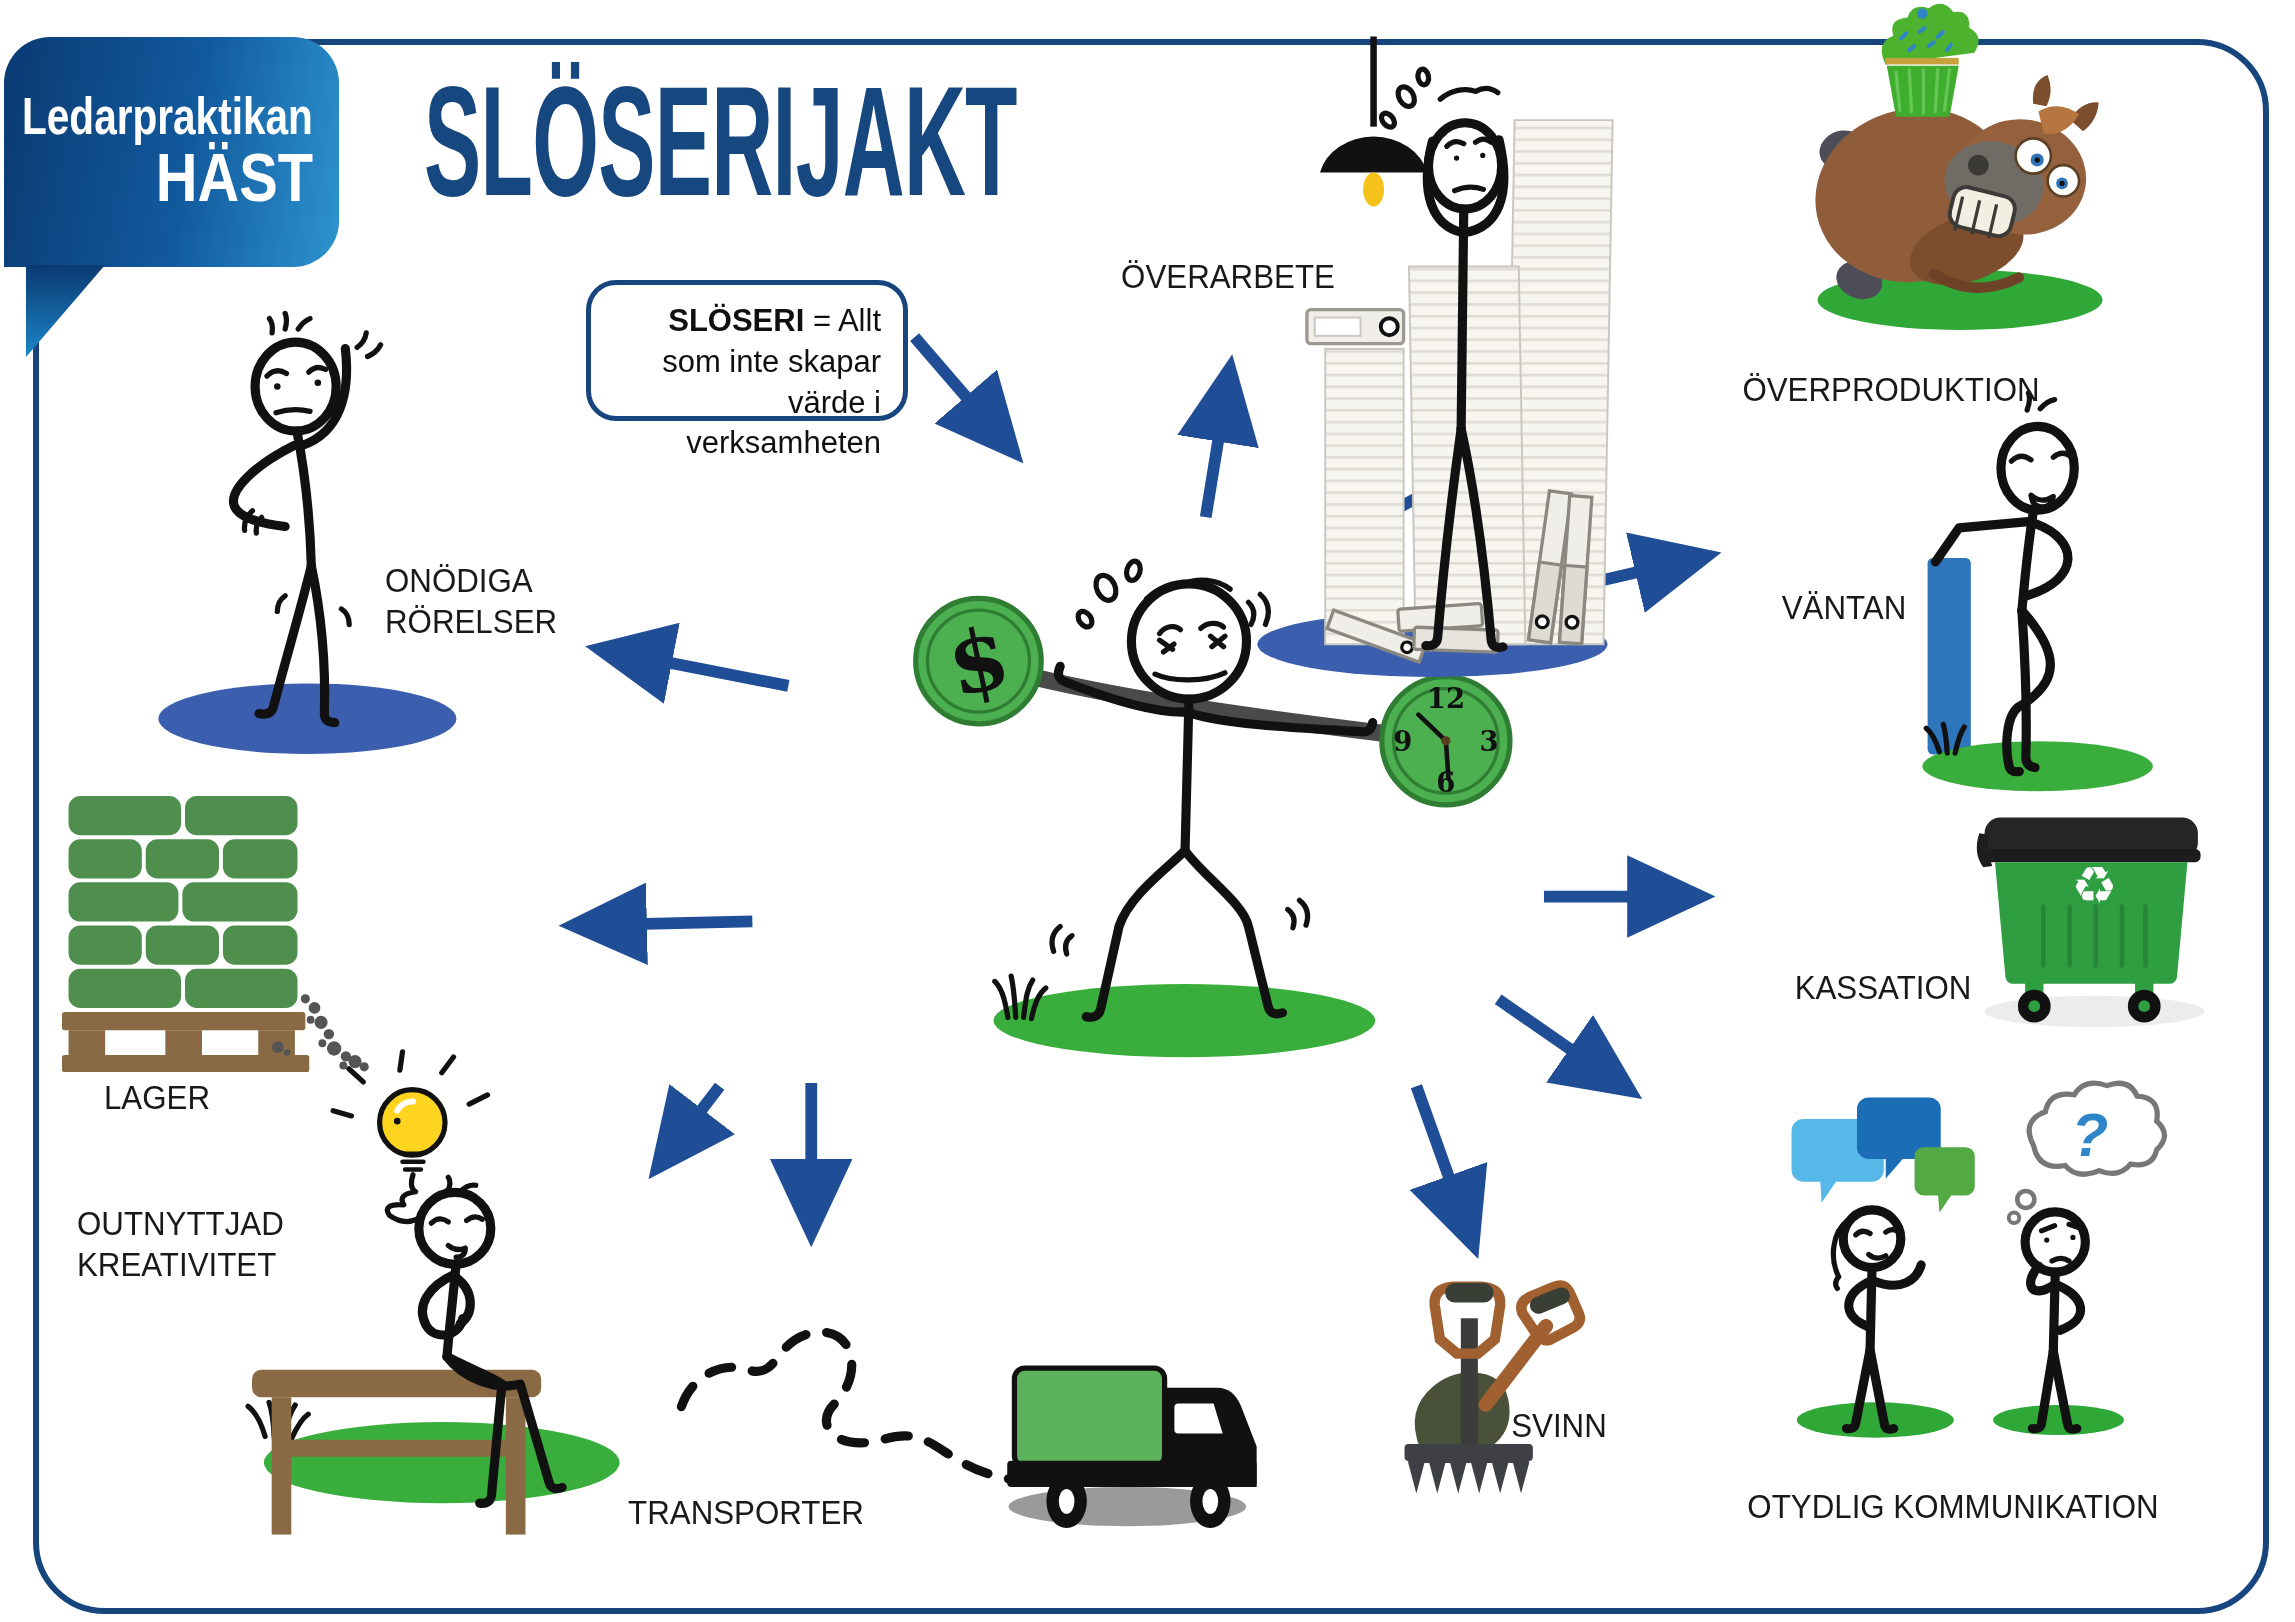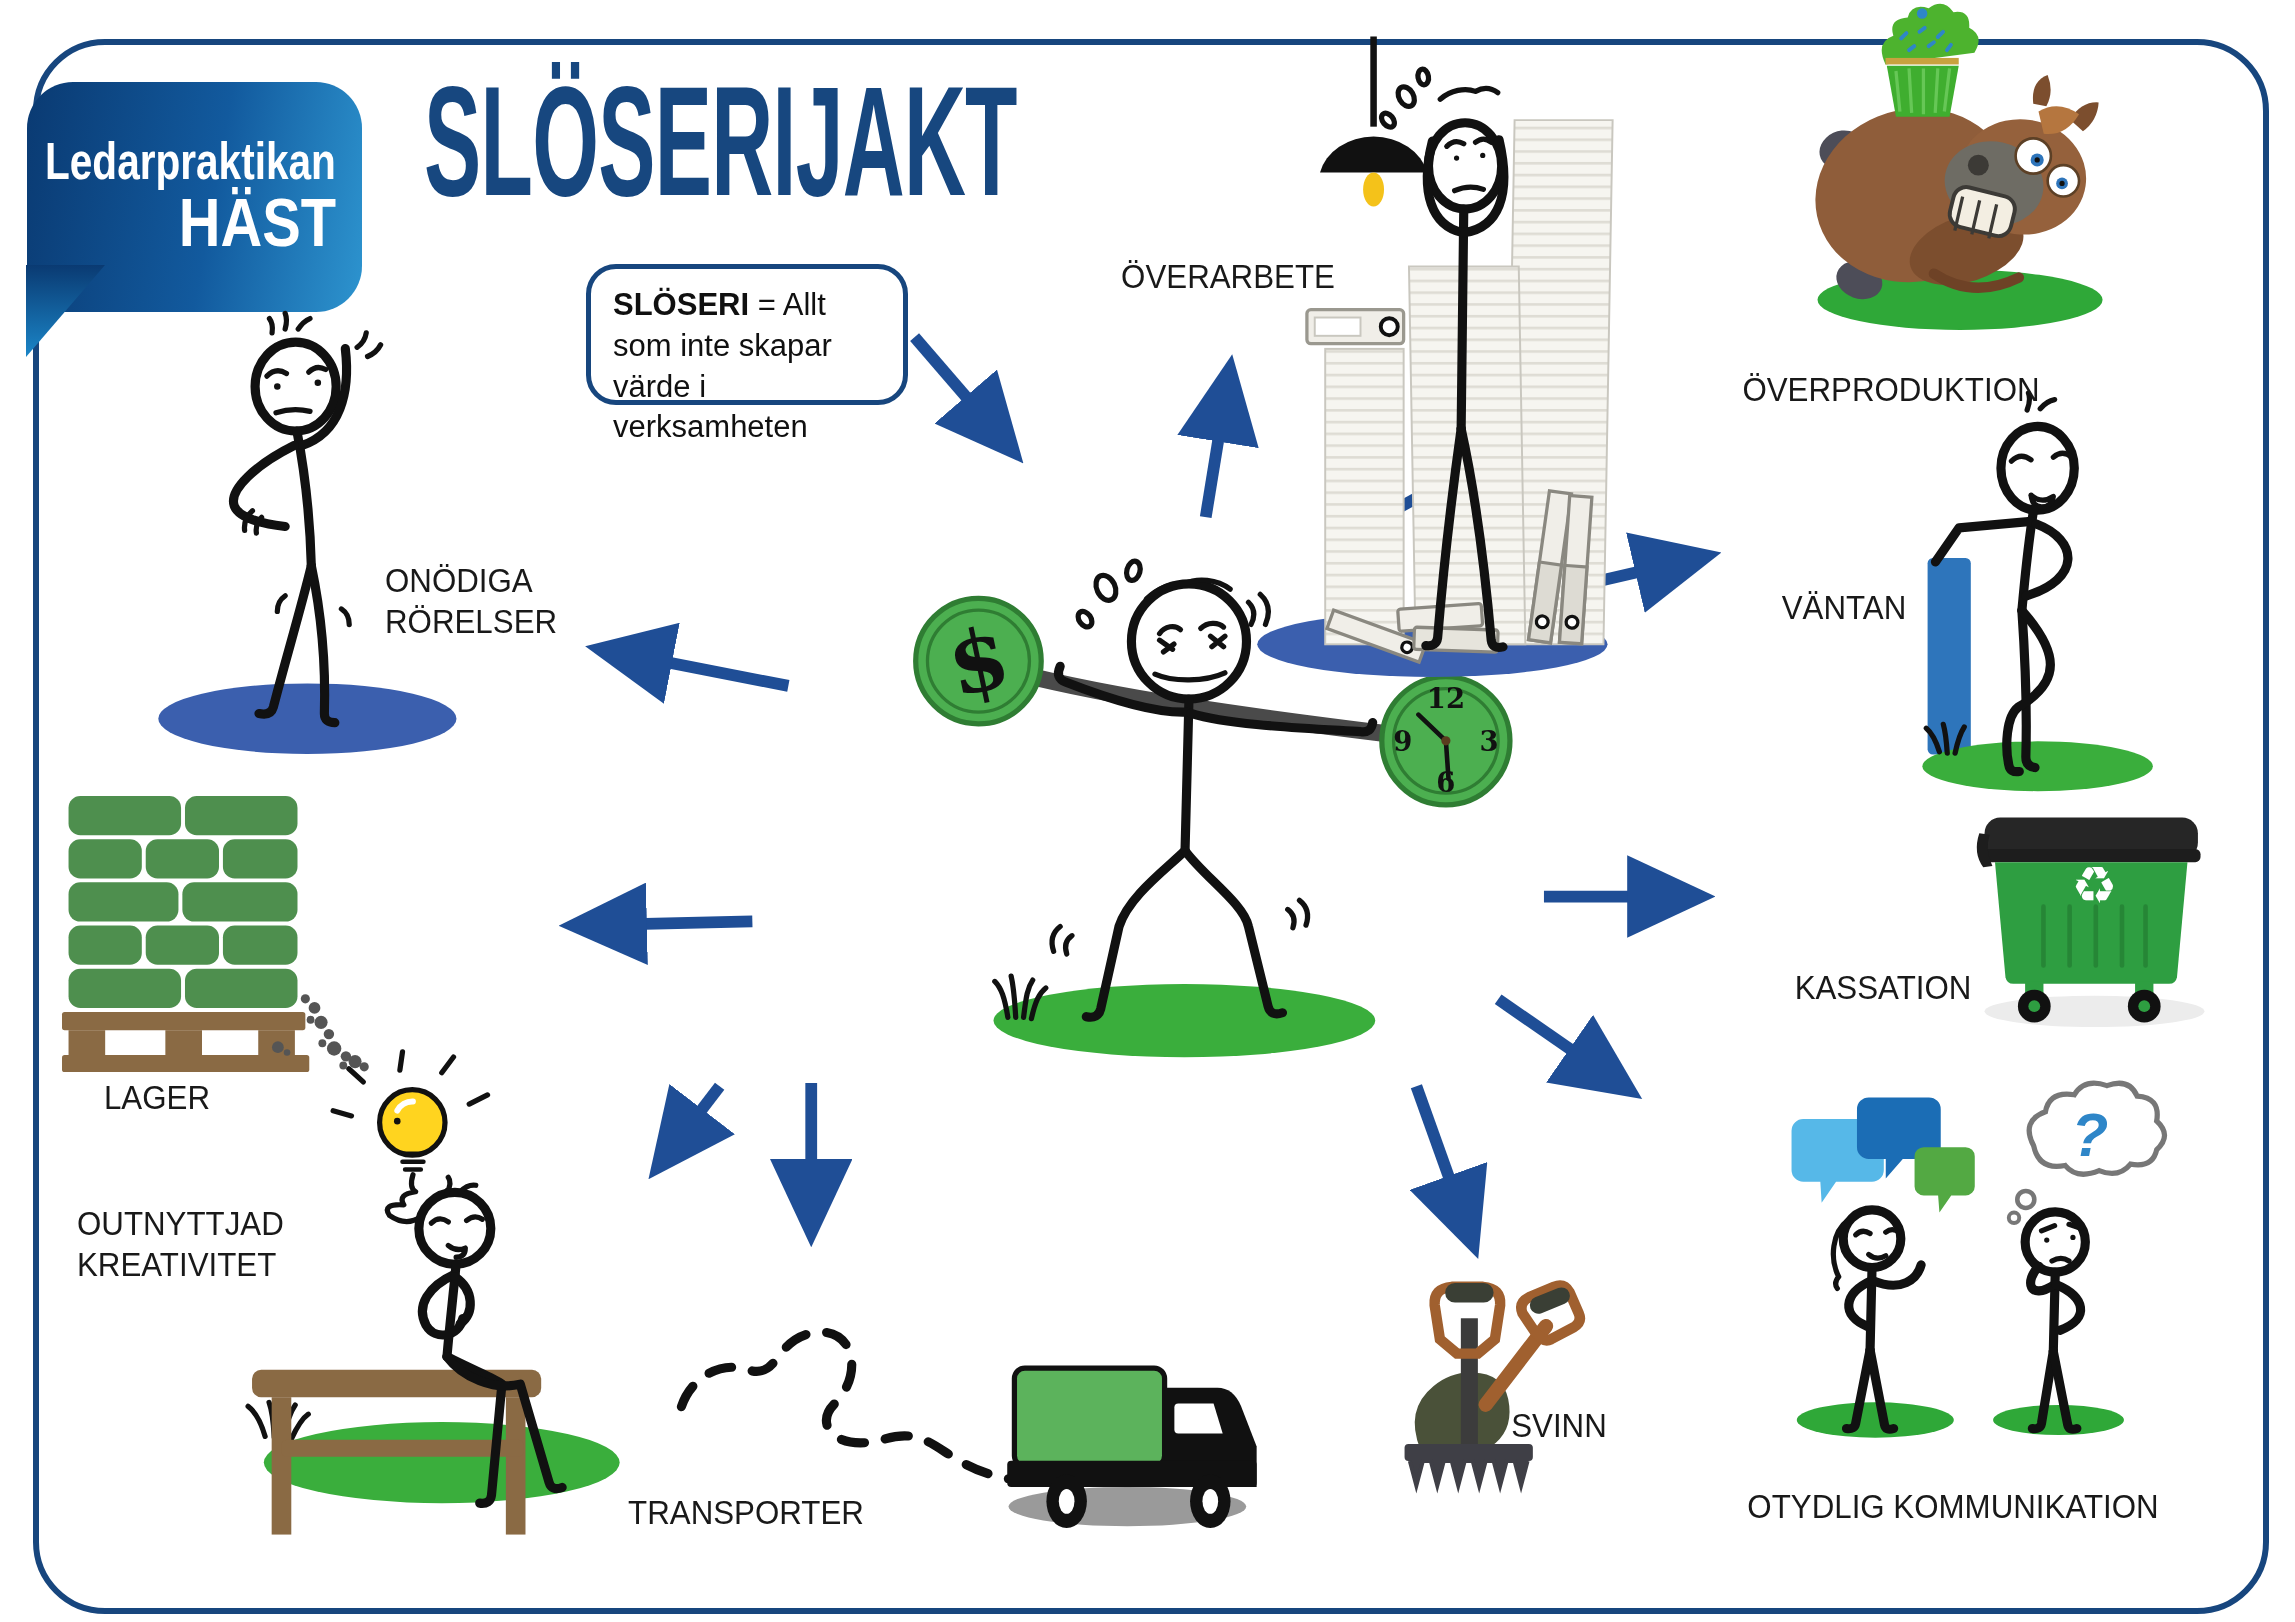--- a/index.html
+++ b/index.html
@@ -3,39 +3,39 @@
 <meta charset="utf-8">
 <style>
   html,body{margin:0;padding:0;background:#fff;}
   .canvas{position:relative;width:2295px;height:1623px;background:#ffffff;
           font-family:"Liberation Sans",sans-serif;overflow:hidden;}
   .abs{position:absolute;}
   
   .frame{position:absolute;left:33px;top:39px;width:2224px;height:1563px;
          border:6.5px solid #17467e;border-radius:72px;}
   
-  .logo{position:absolute;left:27px;top:37px;width:335px;height:230px;
+  .logo{position:absolute;left:4px;top:37px;width:335px;height:230px;
         background:linear-gradient(100deg,#0a3a72 0%,#125a9e 55%,#2d94cf 100%);
         border-radius:46px;border-bottom-left-radius:0;display:flex;flex-direction:column;
-        justify-content:center;align-items:flex-end;padding-right:26px;box-sizing:border-box;margin-top:45px;}
+        justify-content:center;align-items:flex-end;padding-right:26px;box-sizing:border-box;}
   .logo-tail{position:absolute;left:26px;top:265px;width:79px;height:92px;
         background:linear-gradient(180deg,#0a3a72 0%,#1b86c8 100%);
         clip-path:polygon(0 0,100% 0,0 100%);}
   .logo-line1{color:#fff;font-weight:bold;font-size:52px;line-height:1.0;
         transform:scaleX(.78);transform-origin:right;}
   .logo-line2{color:#fff;font-weight:bold;font-size:68px;line-height:1.05;
         transform:scaleX(.85);transform-origin:right;}
   
   .title{position:absolute;left:424px;top:63px;color:#17477f;font-weight:bold;
          font-size:156px;line-height:1;transform:scaleX(.55);transform-origin:left top;
          letter-spacing:-1.3px;white-space:nowrap;}
   
-  .callout{position:absolute;left:586px;top:264px;width:322px;height:141px;box-sizing:border-box;
+  .callout{position:absolute;left:586px;top:280px;width:322px;height:141px;box-sizing:border-box;
            border:5.9px solid #17467e;border-radius:30px;padding:15.7px 22px;background:#fff;
-           font-size:31px;line-height:1.32;color:#101010;}
+           font-size:31px;line-height:1.32;color:#101010;text-align:right;}
   .callout b{font-weight:bold;}
   
   .wlabel{position:absolute;color:#191919;font-size:34px;letter-spacing:0;
           white-space:nowrap;transform:translateX(-50%) scaleX(.92);}
   .wlabel-left{position:absolute;color:#191919;font-size:34px;white-space:nowrap;
           transform:scaleX(.92);transform-origin:left;}
   
   svg{overflow:visible;}
   .stick{stroke:#111;stroke-width:14;fill:none;stroke-linecap:round;stroke-linejoin:round;}
   .stick-thin{stroke:#111;stroke-width:8;fill:none;stroke-linecap:round;stroke-linejoin:round;}

